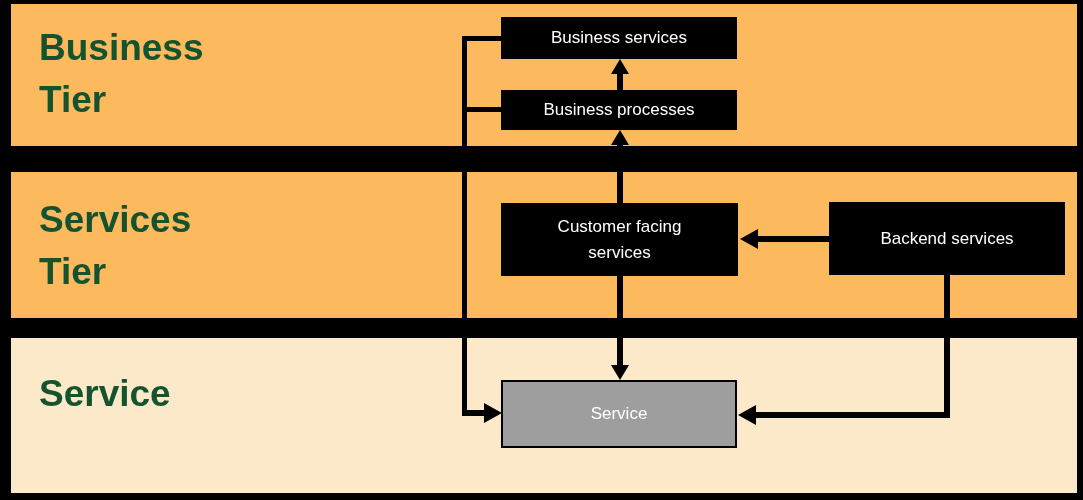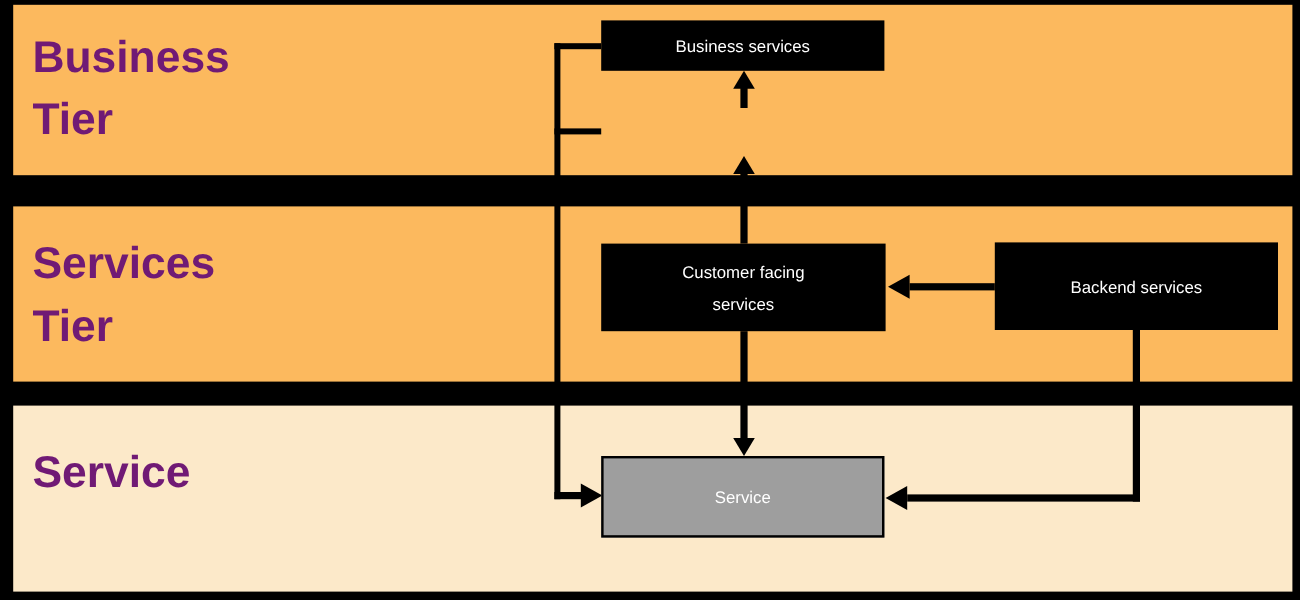--- a/index.html
+++ b/index.html
@@ -8,35 +8,35 @@
     width:1083px;height:500px;
     background:#000;
     font-family:"Liberation Sans","DejaVu Sans",sans-serif;
     overflow:hidden;
   }
   .band{position:absolute;left:11px;width:1066px;}
   .band.business{top:4px;height:142px;background:#FCB95E;}
   .band.services{top:172px;height:146px;background:#FCB95E;}
   .band.config{top:338px;height:155px;background:#FCE9C9;}
   .tier-label{
-    position:absolute;left:16px;
-    font-size:37px;font-weight:bold;color:#701a75;
+    position:absolute;left:28px;
+    font-size:37px;font-weight:bold;color:#14532d;
     line-height:52px;letter-spacing:0px;
   }
   .band.business .tier-label{top:18px;}
   .band.services .tier-label{top:22px;}
   .band.config .tier-label{top:30px;}
   .tier-label span{display:block;}
 
   .node{
     position:absolute;
     background:#000;color:#fff;
     display:flex;align-items:center;justify-content:center;
     text-align:center;
-    font-size:14px;line-height:26px;
+    font-size:17px;line-height:26px;
   }
   .node-business-services{left:501px;top:17px;width:236px;height:42px;}
   .node-business-processes{left:501px;top:90px;width:236px;height:40px;}
   .node-customer-facing{left:501px;top:203px;width:237px;height:73px;}
   .node-backend{left:829px;top:202px;width:236px;height:73px;}
   .node-config{
     left:501px;top:380px;width:236px;height:68px;
     background:#9E9E9E;border:2px solid #000;box-sizing:border-box;
   }
   .node .lines span{display:block;}
@@ -93,20 +93,23 @@
   <div class="ah ah-left" style="left:740px;top:229px;"></div>
 
   <div class="ln" style="left:944px;top:275px;width:6px;height:143px;"></div>
   <div class="ln" style="left:756px;top:412px;width:194px;height:6px;"></div>
   <div class="ah ah-left" style="left:738px;top:405px;"></div>
 
   <div class="node node-business-services">
     <span>Business services</span>
   </div>
 
+  <div class="node node-business-processes">
+    <span>Business processes</span>
+  </div>
 
   <div class="node node-customer-facing">
     <span class="lines">
       <span>Customer facing</span>
       <span>services</span>
     </span>
   </div>
 
   <div class="node node-backend">
     <span>Backend services</span>

